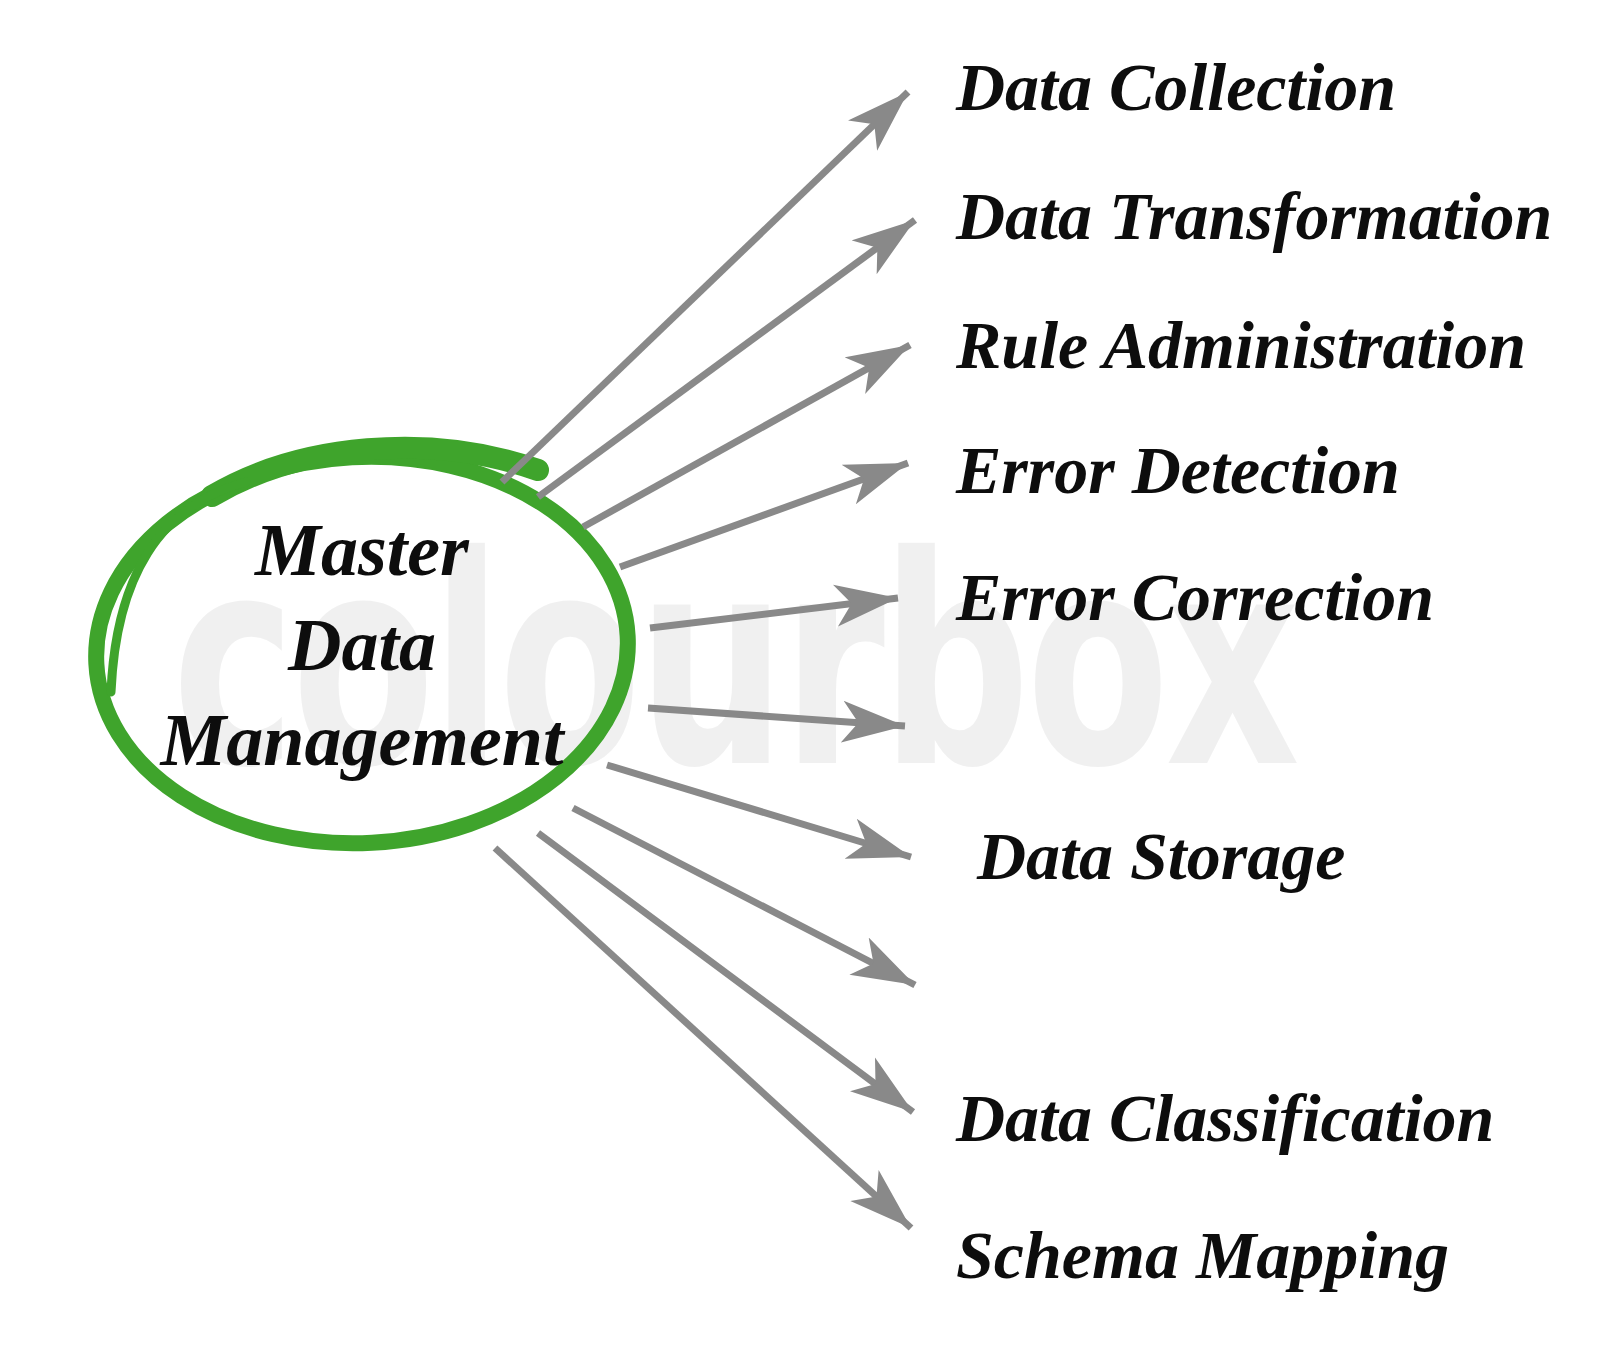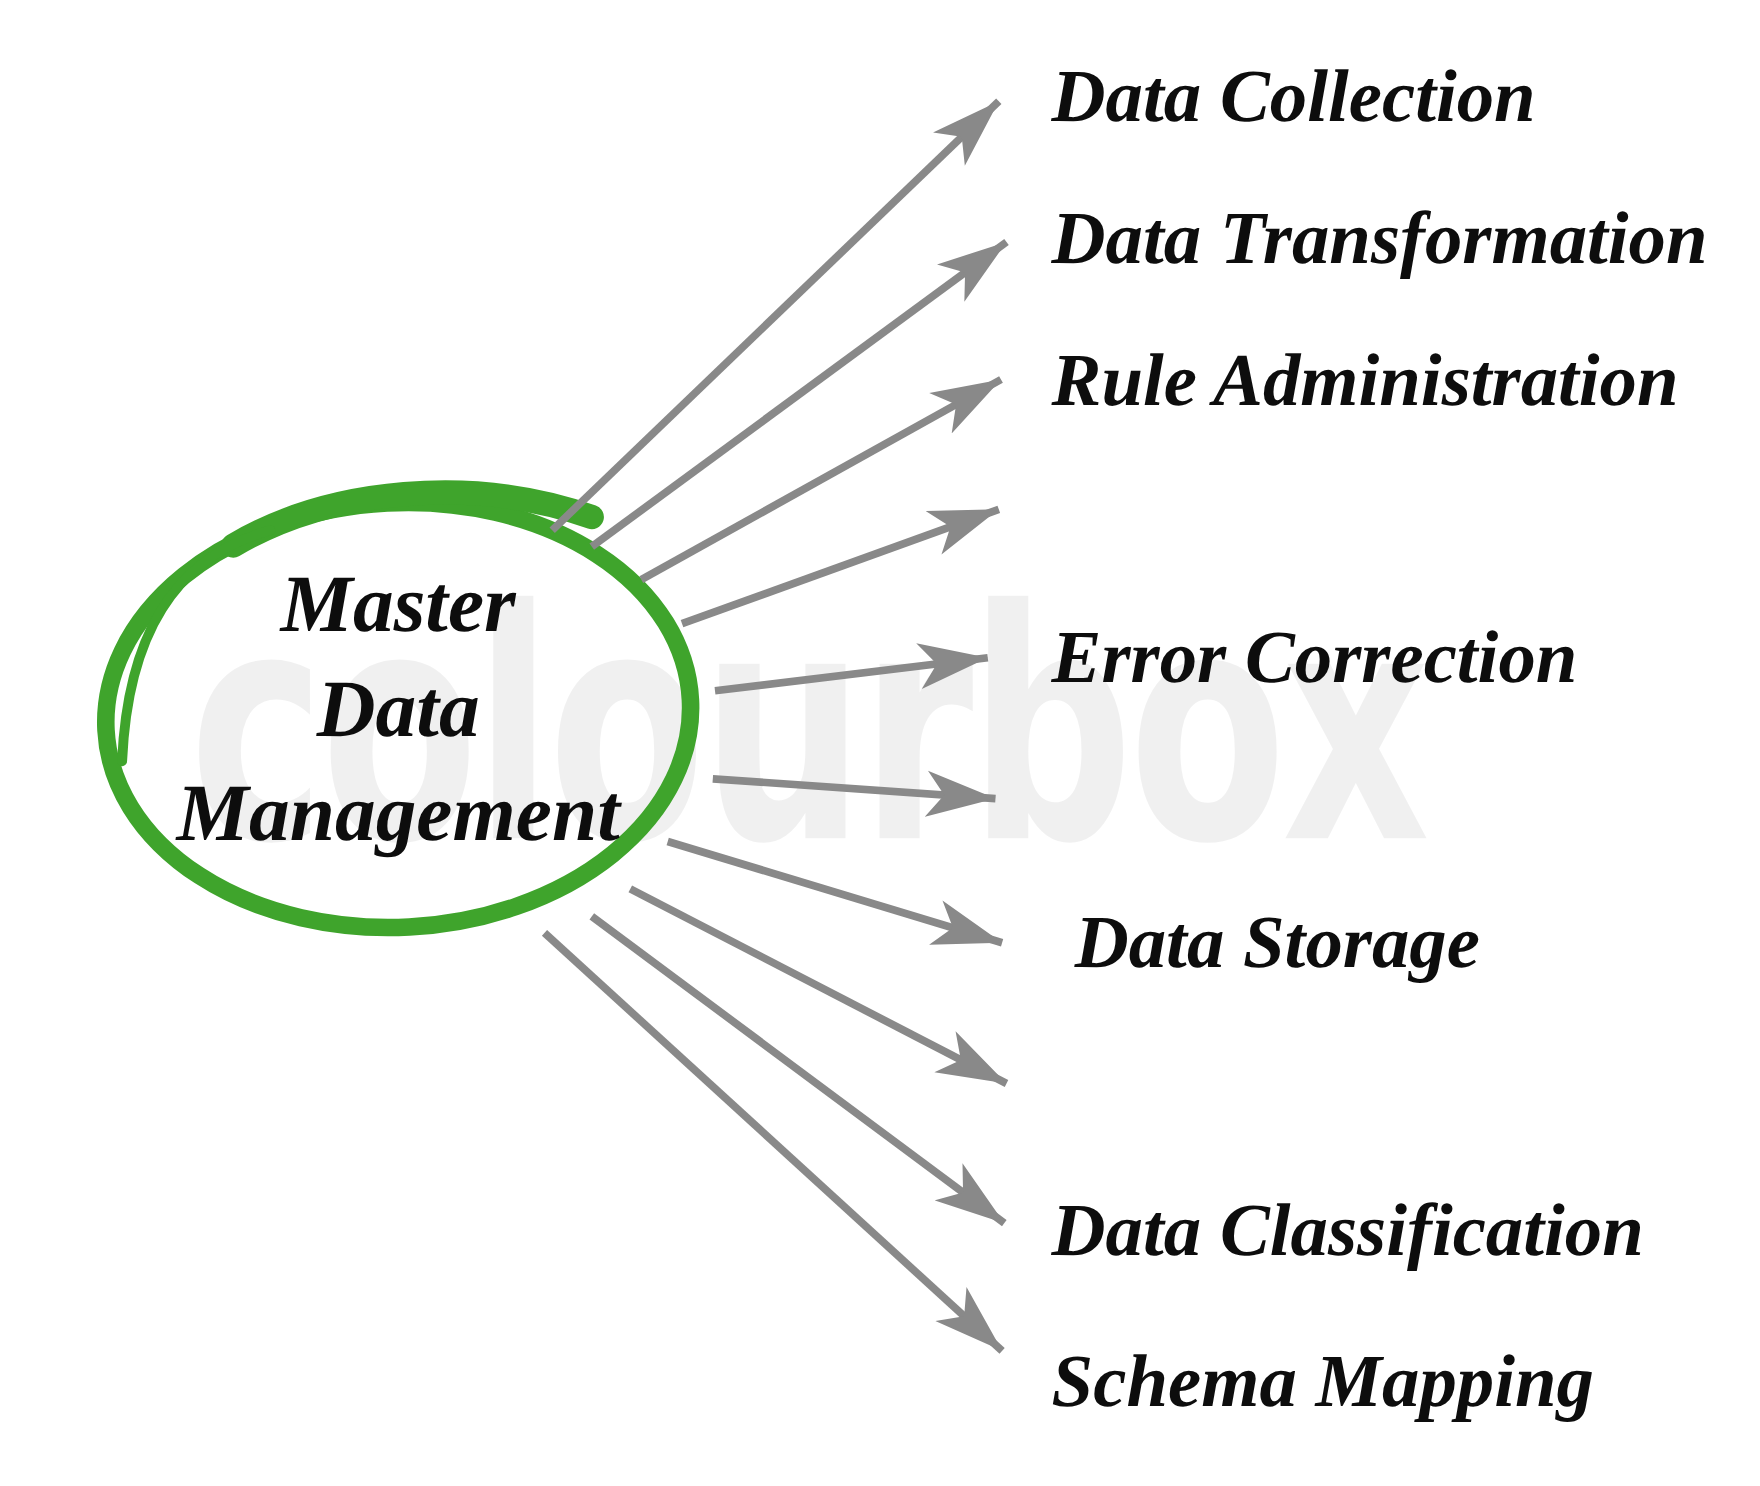--- a/index.html
+++ b/index.html
@@ -96,18 +96,19 @@
 
   <div class="center-label">
     <span>Master</span>
     <span>Data</span>
     <span>Management</span>
   </div>
 
   <div class="node-label r0">Data Collection</div>
   <div class="node-label r1">Data Transformation</div>
   <div class="node-label r2">Rule Administration</div>
+  <div class="node-label r3">Error Detection</div>
   <div class="node-label r4">Error Correction</div>
   <div class="node-label r6">Data Storage</div>
   <div class="node-label r8">Data Classification</div>
   <div class="node-label r9">Schema Mapping</div>
 
 </div>
 
 </body></html>

